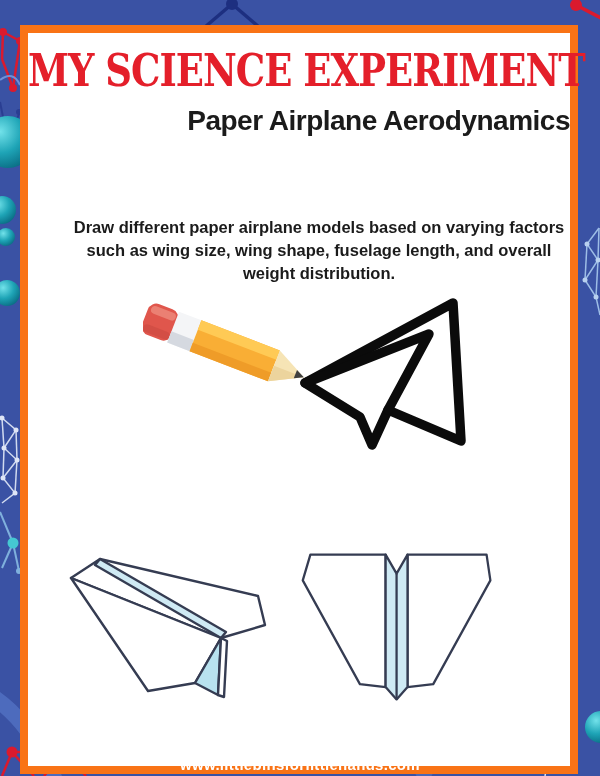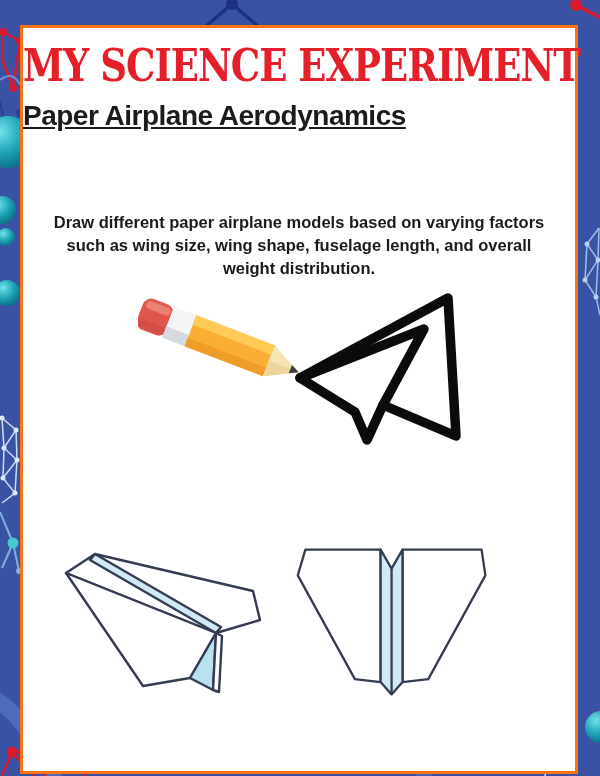--- a/index.html
+++ b/index.html
@@ -4,42 +4,42 @@
 <style>
   html,body{margin:0;padding:0;}
   body{
     width:600px;height:776px;position:relative;overflow:hidden;
     font-family:"Liberation Sans", sans-serif;
     background:#3a52a4;
   }
   .frame-decoration{position:absolute;inset:0;width:600px;height:776px;}
   .content-box{
     position:absolute;left:20px;top:25px;width:558px;height:749px;
-    background:#ffffff;border:3px solid #f97316;box-sizing:border-box;
+    background:#ffffff;border:8px solid #f97316;box-sizing:border-box;
   }
   .page-title{
     position:absolute;top:10px;left:0;width:100%;text-align:center;
     font-family:"DejaVu Serif", serif;font-weight:bold;
     font-size:37px;letter-spacing:-1px;color:#e41f2a;
     transform:scaleY(1.22);transform-origin:center top;white-space:nowrap;
   }
   .page-subtitle{
-    position:absolute;top:72px;left:0;width:100%;text-align:left;
-    font-size:28px;font-weight:bold;color:#1b1b1b;letter-spacing:-0.5px;text-decoration:underline;
+    position:absolute;top:72px;left:0;width:100%;text-align:right;
+    font-size:28px;font-weight:bold;color:#1b1b1b;letter-spacing:-0.5px;
   }
   .prep-heading{
     position:absolute;top:146px;left:0;width:100%;text-align:center;
     font-size:17px;font-weight:bold;color:#1b1b1b;
   }
   .step-text{
     position:absolute;left:50%;transform:translateX(-50%);
     text-align:center;font-size:16.5px;font-weight:bold;color:#1b1b1b;
     line-height:1.38;
   }
-  .step-1{top:183px;width:500px;}
+  .step-1{top:183px;width:500px;margin-left:20px;}
   .step-2{top:425px;width:520px;}
   .illus-draw{position:absolute;top:258px;left:115px;width:490px;height:165px;}
   .plane-side{position:absolute;top:515px;left:30px;width:220px;height:170px;}
   .plane-top{position:absolute;top:507px;left:270px;width:200px;height:175px;}
   .footer-url{
     position:absolute;bottom:3px;left:0;width:100%;text-align:center;
     font-size:15px;font-weight:bold;color:#ffffff;letter-spacing:0.3px;
   }
 </style>
 </head>

